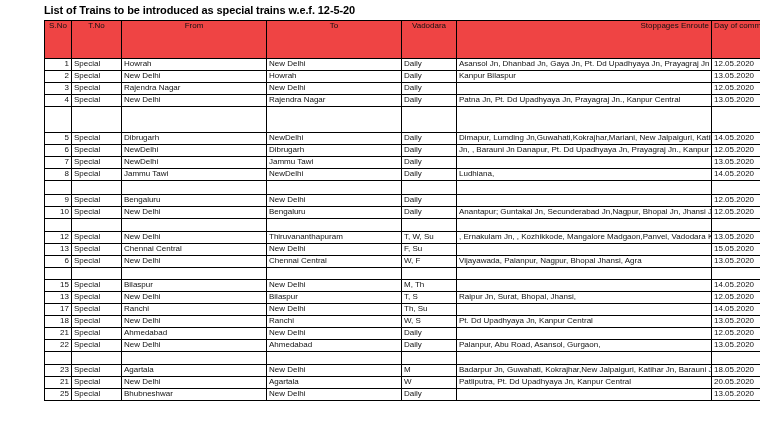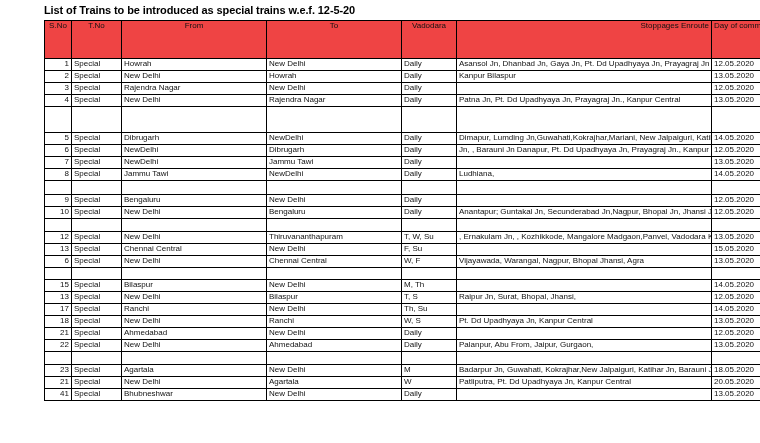--- a/index.html
+++ b/index.html
@@ -228,21 +228,21 @@
           <td class="freq">F, Su</td>
           <td class="stop"></td>
           <td class="day">15.05.2020</td>
         </tr>
         <tr>
           <td class="sno">6</td>
           <td class="tno">Special</td>
           <td class="from">New Delhi</td>
           <td class="to">Chennai Central</td>
           <td class="freq">W, F</td>
-          <td class="stop">Vijayawada, Warangal, Nagpur, Bhopal  Jhansi, Agra</td>
+          <td class="stop">Vijayawada, Palanpur, Nagpur, Bhopal  Jhansi, Agra</td>
           <td class="day">13.05.2020</td>
         </tr>
         <tr style="height: 12px;">
           <td class="sno">&nbsp;</td>
           <td class="tno">&nbsp;</td>
           <td class="from">&nbsp;</td>
           <td class="to">&nbsp;</td>
           <td class="freq">&nbsp;</td>
           <td class="stop">&nbsp;</td>
           <td class="day">&nbsp;</td>
@@ -291,21 +291,21 @@
           <td class="freq">Daily</td>
           <td class="stop"></td>
           <td class="day">12.05.2020</td>
         </tr>
         <tr>
           <td class="sno">22</td>
           <td class="tno">Special</td>
           <td class="from">New Delhi</td>
           <td class="to">Ahmedabad</td>
           <td class="freq">Daily</td>
-          <td class="stop">Palanpur, Abu From,  Jaipur, Gurgaon,</td>
+          <td class="stop">Palanpur, Abu Road,  Asansol, Gurgaon,</td>
           <td class="day">13.05.2020</td>
         </tr>
         <tr style="height: 13px;">
           <td class="sno">&nbsp;</td>
           <td class="tno">&nbsp;</td>
           <td class="from">&nbsp;</td>
           <td class="to">&nbsp;</td>
           <td class="freq">&nbsp;</td>
           <td class="stop">&nbsp;</td>
           <td class="day">&nbsp;</td>
@@ -322,21 +322,21 @@
         <tr>
           <td class="sno">21</td>
           <td class="tno">Special</td>
           <td class="from">New Delhi</td>
           <td class="to">Agartala</td>
           <td class="freq">W</td>
           <td class="stop">Patliputra, Pt. Dd Upadhyaya Jn, Kanpur Central</td>
           <td class="day">20.05.2020</td>
         </tr>
         <tr>
-          <td class="sno">41</td>
+          <td class="sno">25</td>
           <td class="tno">Special</td>
           <td class="from">Bhubneshwar</td>
           <td class="to">New Delhi</td>
           <td class="freq">Daily</td>
           <td class="stop"></td>
           <td class="day">13.05.2020</td>
         </tr>
       </tbody>
   </table>
 

